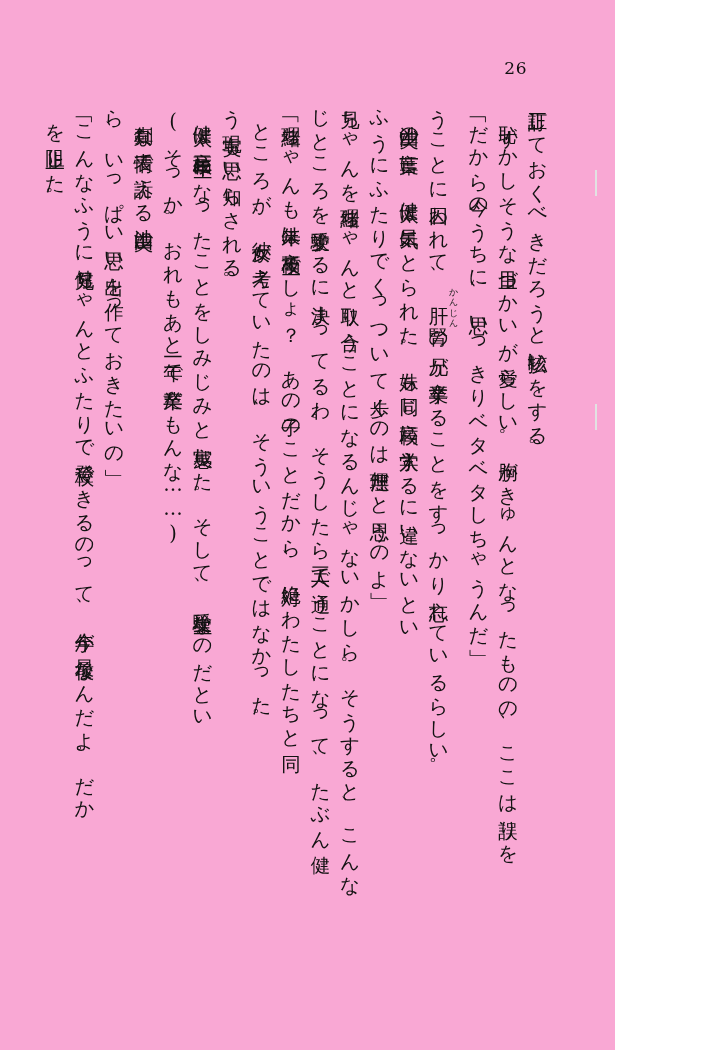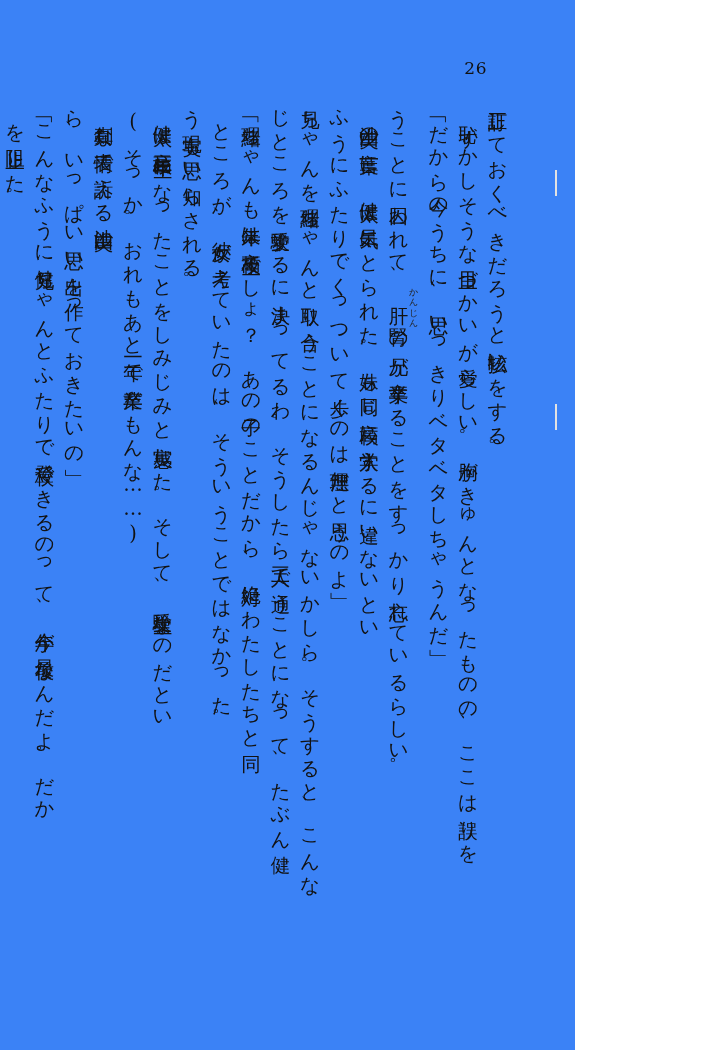--- a/index.html
+++ b/index.html
@@ -12,21 +12,22 @@
     height: 1050px;
     overflow: hidden;
     font-family: "DejaVu Serif", "Liberation Serif", serif;
     color: #111111;
   }
 
   #page {
     position: relative;
     width: 575px;
     height: 1050px;
-    background: #3b82f6;
+    background: #f9a8d4;
+    padding-left: 40px;
   }
 
   
   #page-number {
     position: absolute;
     top: 58px;
     right: 88px;
     font-size: 17px;
     font-family: "DejaVu Serif", "Liberation Serif", serif;
     color: #111;

